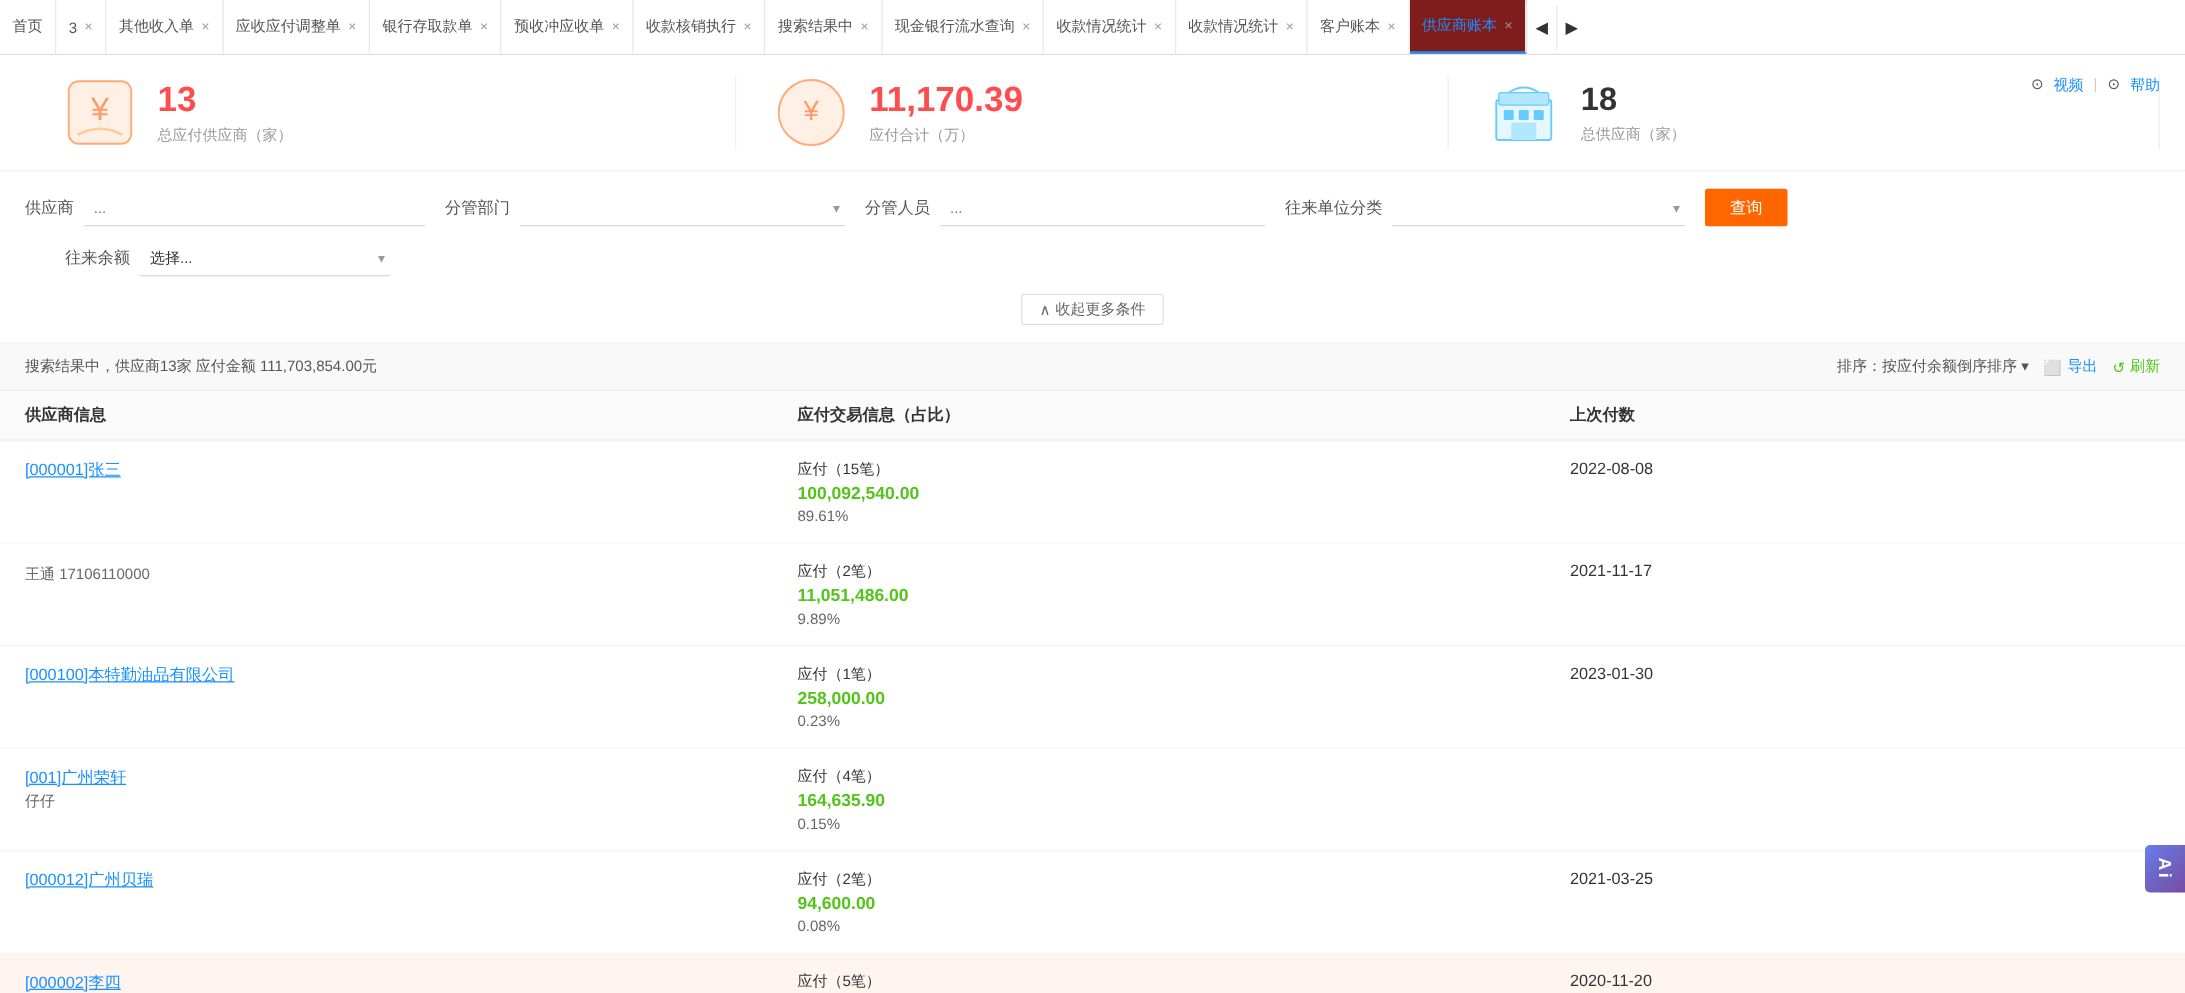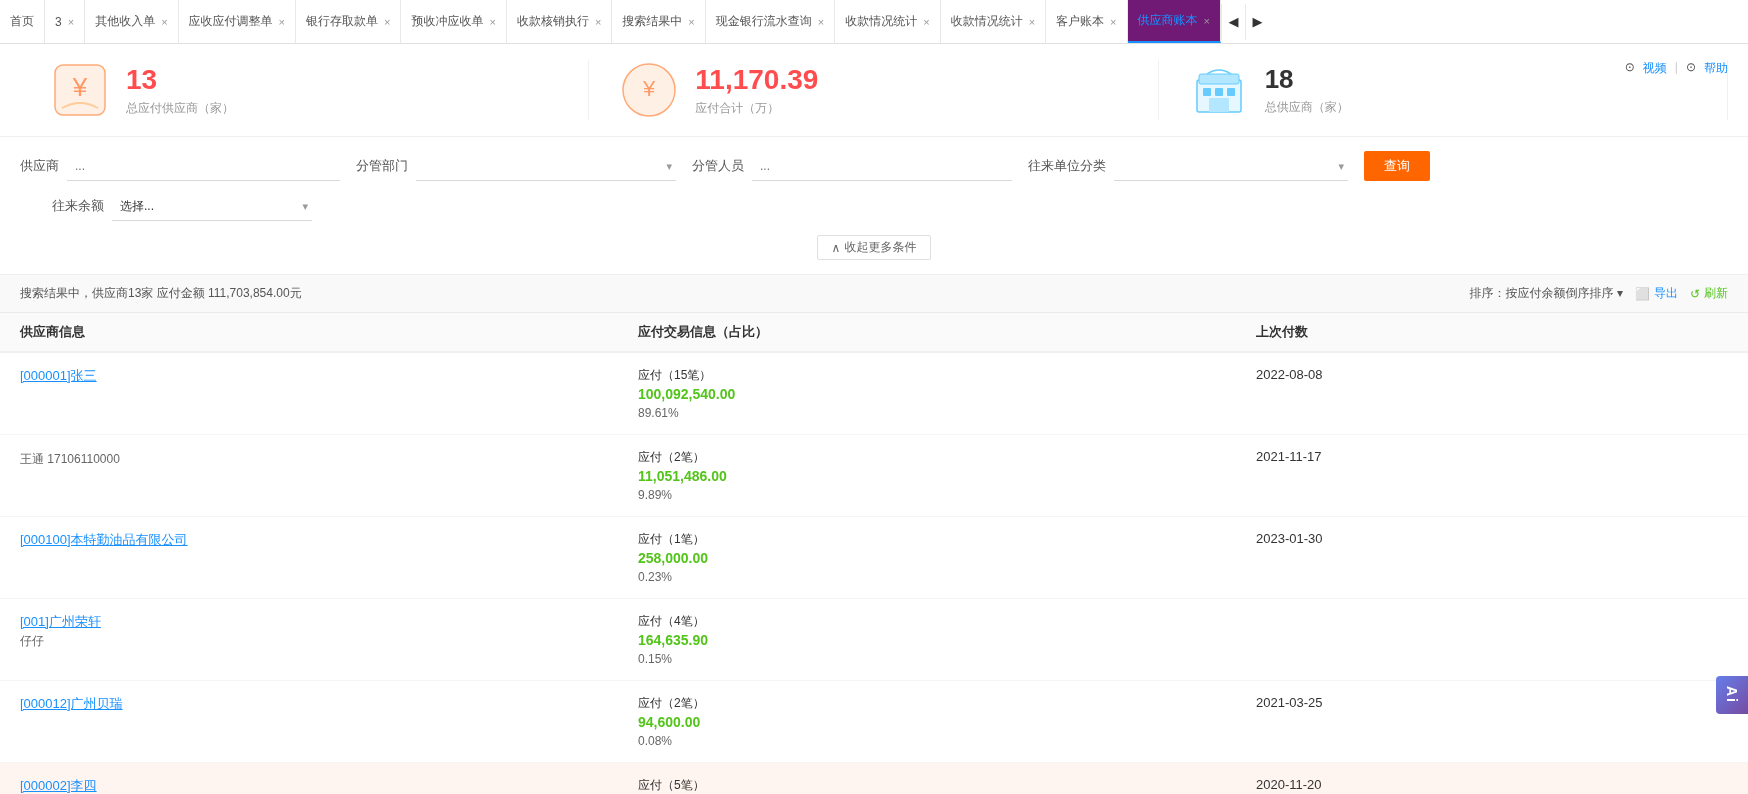--- a/index.html
+++ b/index.html
@@ -19,21 +19,21 @@
       align-items: center;
       padding: 0 10px;
       height: 100%;
       font-size: 12px;
       color: #555;
       border-right: 1px solid #e8e8e8;
       white-space: nowrap;
       cursor: pointer;
       flex-shrink: 0;
     }
-    .nav-tab.active { color: #1890ff; border-bottom: 2px solid #1890ff; background: #701a75; }
+    .nav-tab.active { color: #1890ff; border-bottom: 2px solid #1890ff; background: #7f1d1d; }
     .nav-tab .close-btn { margin-left: 6px; color: #999; font-size: 11px; }
     .nav-arrow { width: 24px; height: 36px; display:flex; align-items:center; justify-content:center; cursor:pointer; background:#fff; border-left:1px solid #e8e8e8; flex-shrink:0; }
 
     
     .stats-banner {
       display: flex;
       background: #fff;
       padding: 16px 20px;
       border-bottom: 1px solid #f0f0f0;
       align-items: center;

